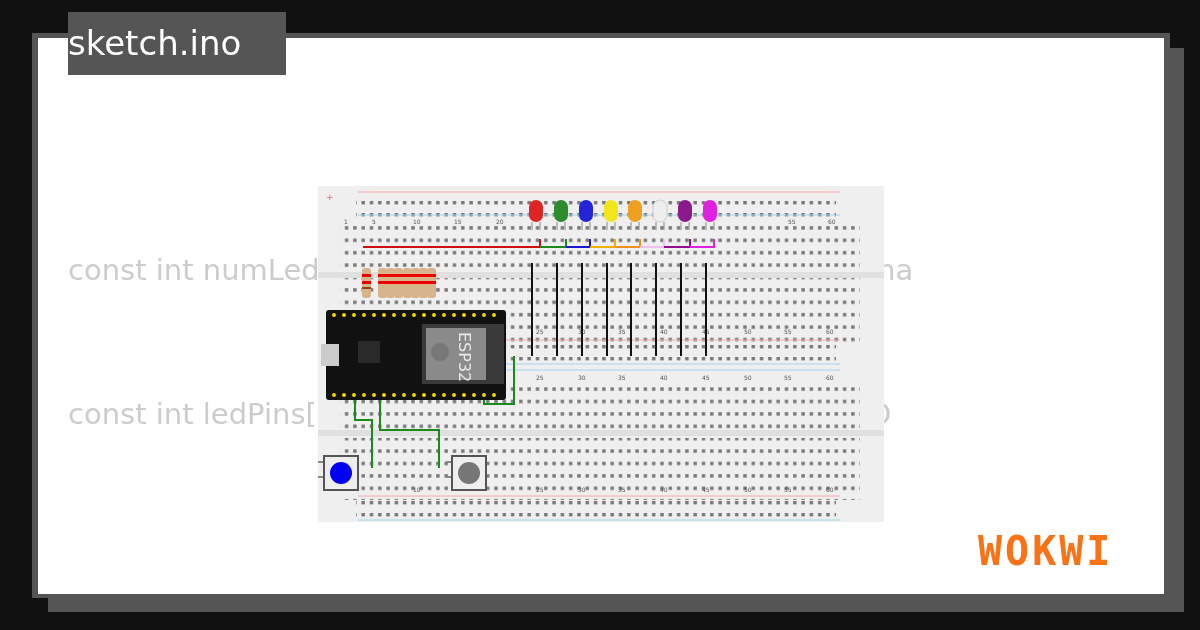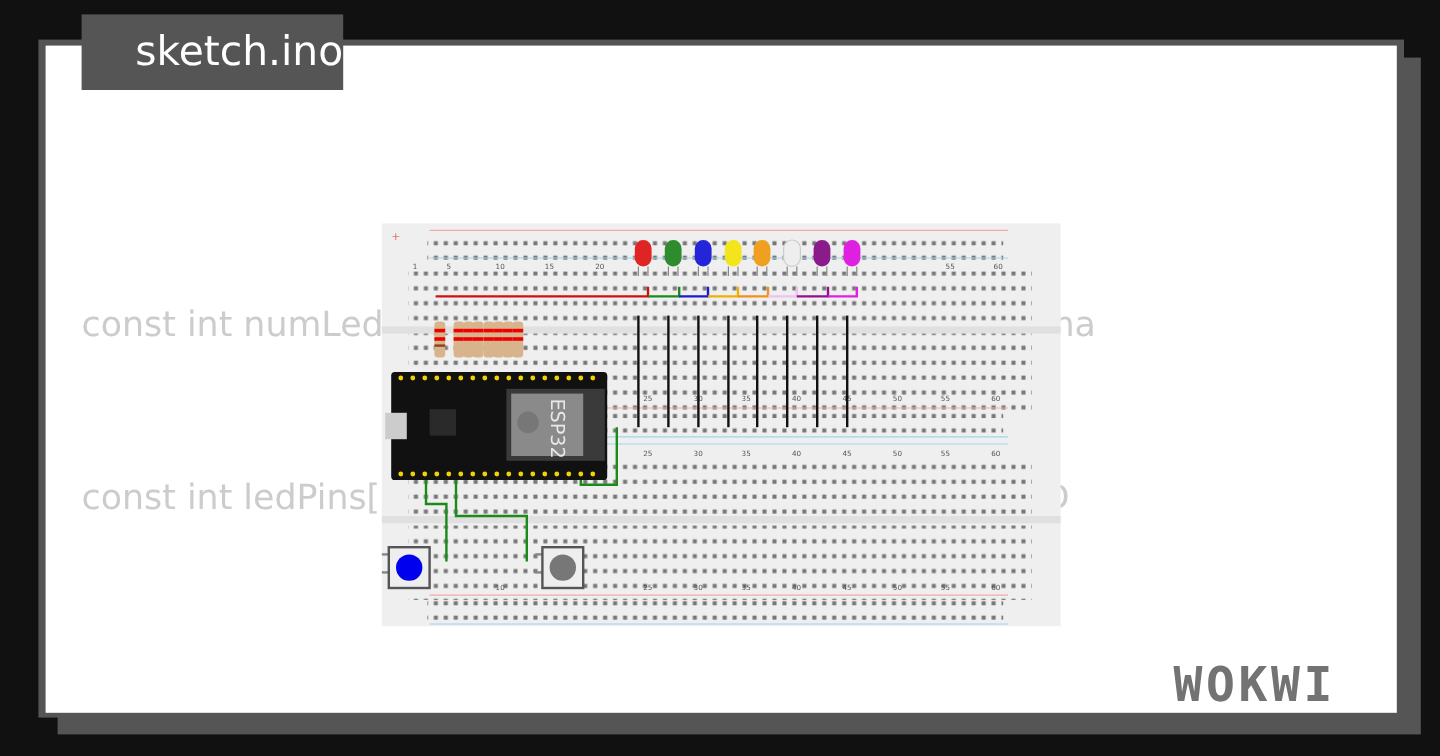--- a/index.html
+++ b/index.html
@@ -1,23 +1,23 @@
 <!DOCTYPE html>
 <html><head>
 <meta charset="utf-8">
 <style>
   html,body{margin:0;padding:0;}
   body{width:1200px;height:630px;background:#111111;position:relative;overflow:hidden;font-family:"DejaVu Sans","Liberation Sans",sans-serif;}
   .shadow{position:absolute;left:48px;top:48px;width:1136px;height:564px;background:#555555;}
   .frame{position:absolute;left:32px;top:33px;width:1138px;height:565px;background:#555555;}
   .panel{position:absolute;left:38px;top:38px;width:1126px;height:556px;background:#ffffff;overflow:hidden;}
-  .title-tab{position:absolute;left:68px;top:12px;width:218px;height:63px;background:#555555;color:#ffffff;font-size:34px;line-height:63px;text-align:right;}
+  .title-tab{position:absolute;left:68px;top:12px;width:218px;height:63px;background:#555555;color:#ffffff;font-size:34px;line-height:63px;text-align:left;}
   .code{position:absolute;left:30px;top:112px;width:1065px;color:#cccccc;font-size:29px;line-height:48px;white-space:pre;overflow:hidden;}
   .code div{height:48px;}
-  .logo{position:absolute;left:978px;top:548px;font-size:40px;font-weight:bold;color:#737373;letter-spacing:3px;font-family:"DejaVu Sans Mono",monospace;}
+  .logo{position:absolute;left:978px;top:528px;font-size:40px;font-weight:bold;color:#f97316;letter-spacing:3px;font-family:"DejaVu Sans Mono",monospace;}
   .diagram{position:absolute;left:318px;top:186px;width:566px;height:336px;}
 </style>
 </head>
 <body>
 
 <div class="shadow"></div>
 <div class="frame"></div>
 <div class="panel">
   <div class="code">
     <div>const int numLeds = 8;  // Cantidad de LEDs en el sistema</div>

